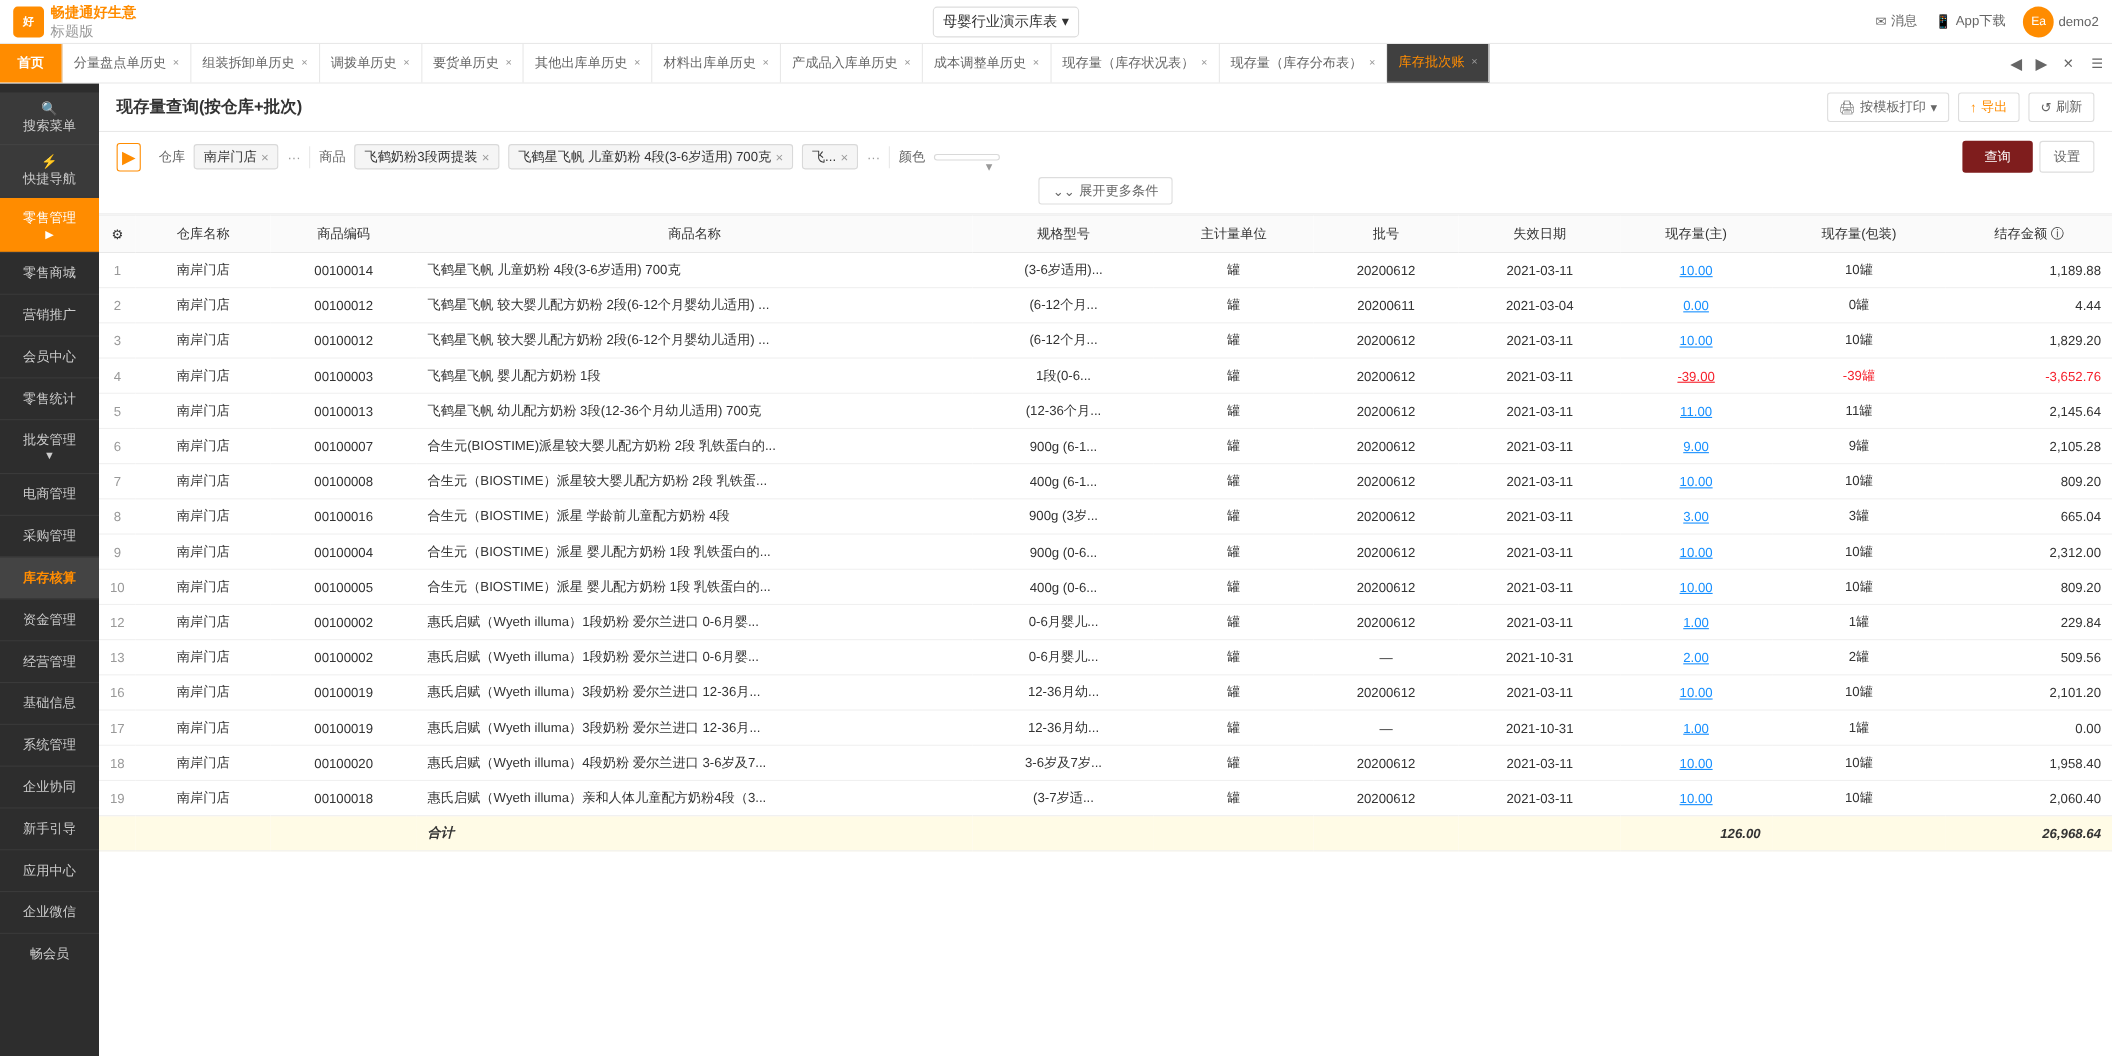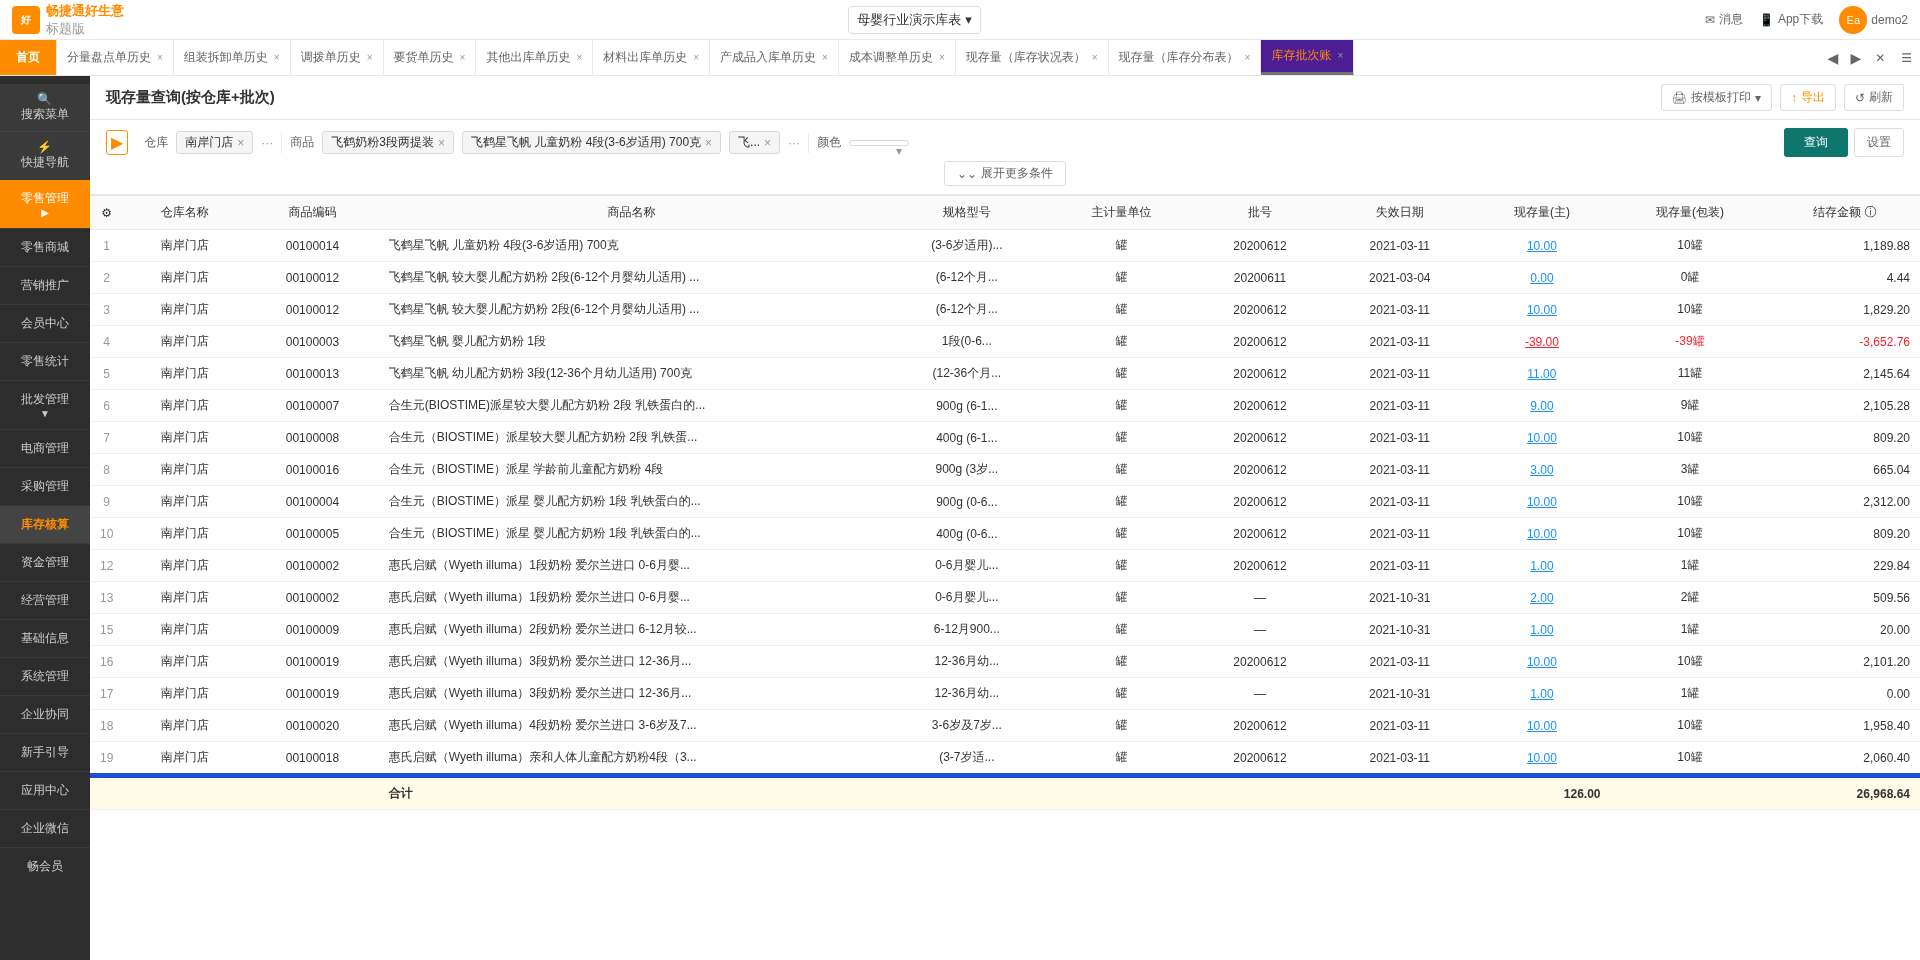--- a/index.html
+++ b/index.html
@@ -21,21 +21,21 @@
     
     .tab-bar {
       background: #fff; border-bottom: 1px solid #e8e8e8;
       display: flex; align-items: center; overflow: hidden; height: 36px;
     }
     .tab-item {
       display: flex; align-items: center; padding: 0 10px; height: 36px;
       border-right: 1px solid #e8e8e8; font-size: 12px; color: #666;
       white-space: nowrap; cursor: pointer; gap: 4px;
     }
-    .tab-item.active { color: #ff8c00; border-bottom: 4px solid #737373; background: #4c1d95; }
+    .tab-item.active { color: #ff8c00; border-bottom: 2px solid #737373; background: #404040; }
     .tab-item .close-x { color: #999; font-size: 10px; margin-left: 2px; }
     .tab-home { background: #ff8c00; color: #fff; padding: 0 16px; font-weight: bold; }
     .tab-arrows { display: flex; align-items: center; margin-left: auto; }
     .tab-arrow { padding: 0 6px; cursor: pointer; color: #666; font-size: 14px; }
     .tab-close-all { padding: 0 8px; cursor: pointer; color: #666; font-size: 12px; }
 
     
     .main-layout { display: flex; height: calc(960px - 76px); }
 
     
@@ -67,41 +67,41 @@
 
     
     .filter-area { background: #fff; padding: 8px 16px; border-bottom: 1px solid #e8e8e8; }
     .filter-row { display: flex; align-items: center; gap: 8px; flex-wrap: wrap; }
     .filter-label { font-size: 12px; color: #666; white-space: nowrap; }
     .filter-tag { display: inline-flex; align-items: center; background: #f5f5f5; border: 1px solid #d9d9d9; border-radius: 3px; padding: 2px 8px; font-size: 12px; gap: 4px; }
     .filter-tag .remove { color: #999; cursor: pointer; }
     .filter-dots { color: #999; cursor: pointer; }
     .expand-btn { display: flex; align-items: center; gap: 4px; border: 1px solid #ddd; border-radius: 3px; padding: 3px 12px; cursor: pointer; font-size: 12px; color: #666; background: #fff; margin: 4px auto 0; }
     .filter-divider { width: 1px; height: 20px; background: #e8e8e8; }
-    .btn-query { background: #0f766e; color: #fff; border: none; border-radius: 3px; padding: 5px 20px; cursor: pointer; font-size: 12px; }
+    .btn-query { background: #7f1d1d; color: #fff; border: none; border-radius: 3px; padding: 5px 20px; cursor: pointer; font-size: 12px; }
     .btn-settings { background: #fff; color: #666; border: 1px solid #ddd; border-radius: 3px; padding: 5px 12px; cursor: pointer; font-size: 12px; }
     .expand-row { display: flex; justify-content: center; }
 
     
     .table-container { flex: 1; overflow: auto; background: #fff; }
     table { width: 100%; border-collapse: collapse; font-size: 12px; }
     thead th {
       background: #fafafa; border-bottom: 1px solid #e8e8e8; border-top: 1px solid #e8e8e8;
       padding: 8px 10px; text-align: center; color: #333; font-weight: 500;
       white-space: nowrap; position: sticky; top: 0; z-index: 1;
     }
     tbody td { border-bottom: 1px solid #f0f0f0; padding: 7px 10px; text-align: center; color: #333; }
     .td-left { text-align: left; }
     .td-number { text-align: right; }
     .text-link { color: #1890ff; text-decoration: underline; cursor: pointer; }
     .text-red { color: #f5222d; }
     .row-index { color: #999; }
 
     
-    .summary-row td { background: #fffbe6; font-weight: 500; border-top: 5px solid #1d4ed8; }
+    .summary-row td { background: #fffbe6; font-weight: 500; border-top: 1px solid #1d4ed8; font-style: italic; }
 
     
     .expand-arrow { color: #ff8c00; font-size: 16px; cursor: pointer; border: 1px solid #ff8c00; border-radius: 3px; padding: 2px 4px; margin-right: 8px; }
     .color-dropdown { border: 1px solid #d9d9d9; border-radius: 3px; padding: 2px 24px 2px 8px; font-size: 12px; color: #999; position: relative; cursor: pointer; background: #fff; min-width: 60px; }
   </style>
 </head>
 <body>
 
 <div class="top-bar">
   <div class="logo-area">
@@ -502,33 +502,20 @@
     <td class="td-left" style="max-width:280px;overflow:hidden;text-overflow:ellipsis;white-space:nowrap;">惠氏启赋（Wyeth illuma）1段奶粉 爱尔兰进口 0-6月婴...</td>
     <td>0-6月婴儿...</td>
     <td>罐</td>
     <td>—</td>
     <td>2021-10-31</td>
     <td><span class="text-link">2.00</span></td>
     <td class="">2罐</td>
     <td class="td-number">509.56</td>
   </tr>
             <tr>
-    <td class="row-index">15</td>
-    <td>南岸门店</td>
-    <td>00100009</td>
-    <td class="td-left" style="max-width:280px;overflow:hidden;text-overflow:ellipsis;white-space:nowrap;">惠氏启赋（Wyeth illuma）2段奶粉 爱尔兰进口 6-12月较...</td>
-    <td>6-12月900...</td>
-    <td>罐</td>
-    <td>—</td>
-    <td>2021-10-31</td>
-    <td><span class="text-link">1.00</span></td>
-    <td class="">1罐</td>
-    <td class="td-number">20.00</td>
-  </tr>
-            <tr>
     <td class="row-index">16</td>
     <td>南岸门店</td>
     <td>00100019</td>
     <td class="td-left" style="max-width:280px;overflow:hidden;text-overflow:ellipsis;white-space:nowrap;">惠氏启赋（Wyeth illuma）3段奶粉 爱尔兰进口 12-36月...</td>
     <td>12-36月幼...</td>
     <td>罐</td>
     <td>20200612</td>
     <td>2021-03-11</td>
     <td><span class="text-link">10.00</span></td>
     <td class="">10罐</td>

